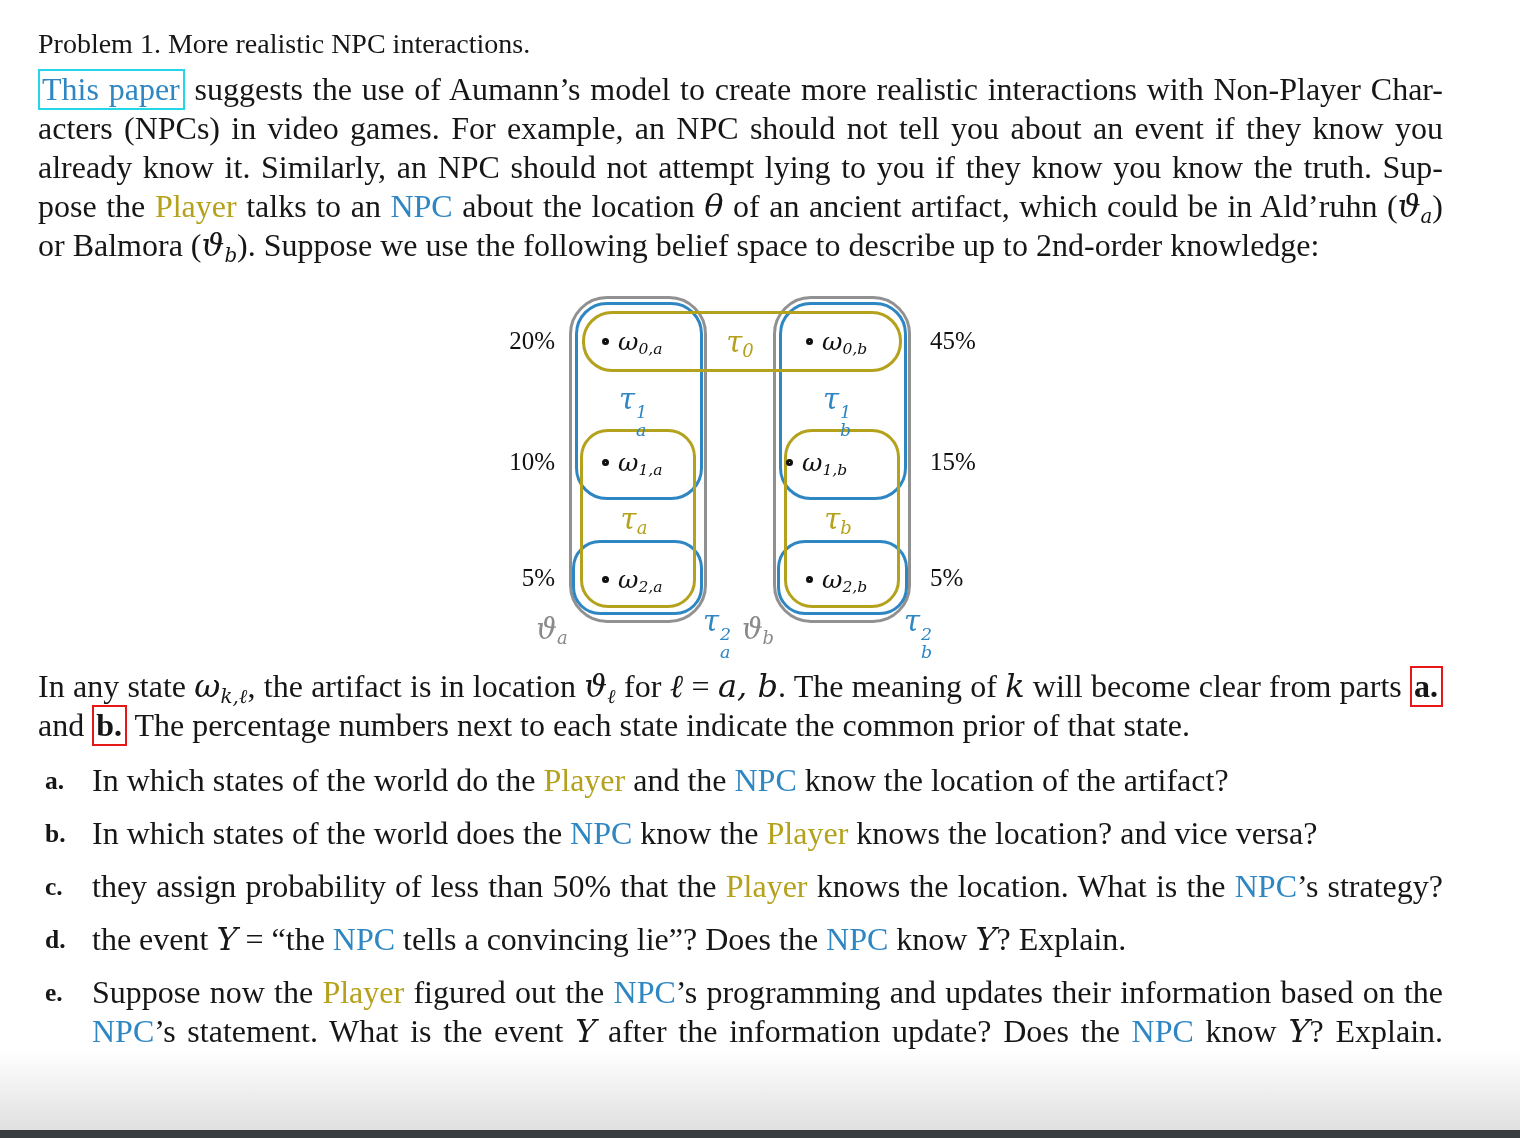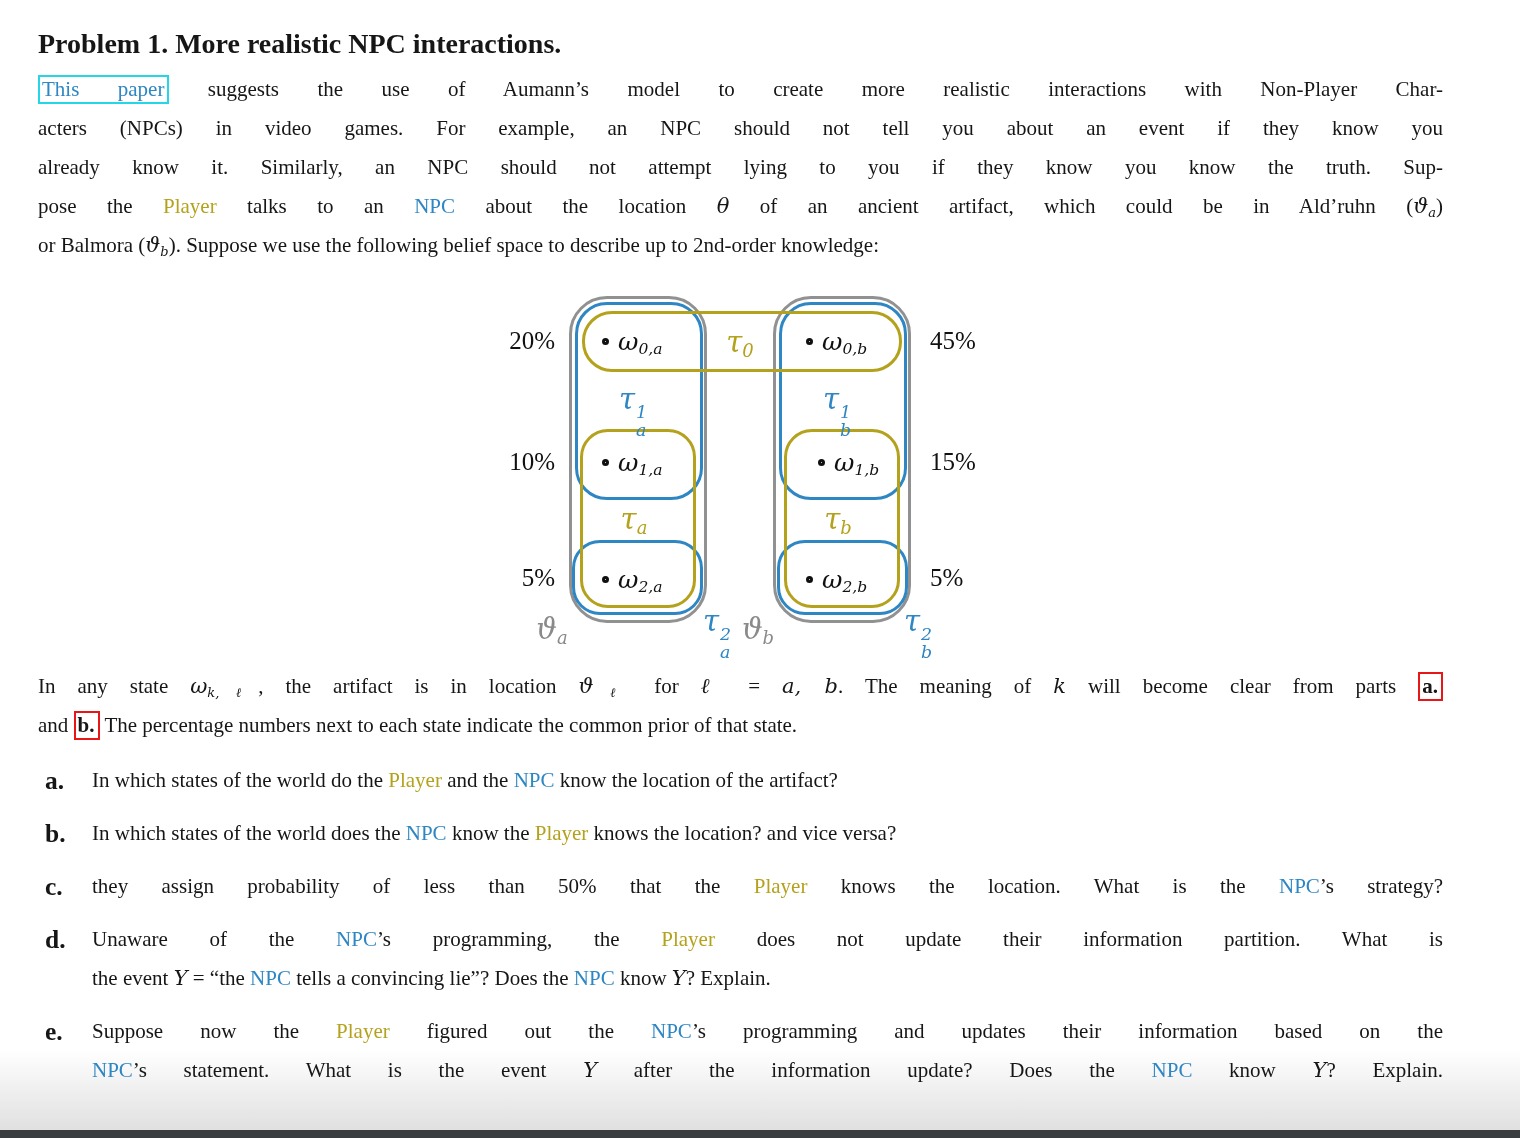--- a/index.html
+++ b/index.html
@@ -31,38 +31,38 @@
   }
   .content{
     position:relative;z-index:1;
     padding:26px 77px 0 38px;
   }
   .doc-title{
     font-size:28px;line-height:36px;font-weight:bold;
     margin:0 0 8px 0;
   }
   .line{
-    font-size:21px;line-height:39px;
+    font-size:32px;line-height:39px;
     white-space:normal;
   }
   .jst{text-align:justify;text-align-last:justify;}
   .mid{margin-top:14px;}
   .items{margin-top:16px;padding-left:7px;}
   .item{display:flex;margin-bottom:14px;}
   .item-label{flex:none;width:47px;font-weight:bold;font-size:25.5px;line-height:39px;}
   .item-body{flex:1;min-width:0;}
   sub{font-size:0.62em;line-height:0;vertical-align:-0.28em;font-style:inherit;}
   .supsub{
     display:inline-flex;flex-direction:column;align-items:flex-start;
     font-size:0.60em;line-height:1.02;vertical-align:-0.52em;
     margin-left:1px;
   }
   .seg-npc{color:var(--blue);}
   .seg-player{color:var(--olive);}
-  .seg-b{font-weight:bold;}
+  .seg-b{font-weight:normal;}
   .seg-i{font-style:italic;font-family:"DejaVu Serif",serif;}
   .seg-blue{color:var(--blue);}
   .seg-olive{color:var(--olive);}
   .seg-gray{color:#8a8a8a;}
   .seg-linkbox{
     color:var(--blue);
     border:2px solid var(--cyan);
     padding:0 3px 1px 2px;
   }
   .seg-redbox{
@@ -91,21 +91,21 @@
   .rta{left:90px; top:151px;width:116px;height:179px;border-radius:28px;}
   .rtb{left:294px;top:151px;width:116px;height:179px;border-radius:28px;}
   .state{
     position:absolute;display:flex;align-items:center;gap:9px;height:26px;
     font-size:25px;color:#111;
   }
   .marker{
     flex:none;width:7px;height:7px;border:3.4px solid #101010;border-radius:50%;
   }
   .st0a{left:112px;top:50px;text-align:center;}  .st0b{left:316px;top:50px;}
-  .st1a{left:112px;top:171px;} .st1b{left:328px;top:171px;}
+  .st1a{left:112px;top:171px;} .st1b{left:296px;top:171px;}
   .st2a{left:112px;top:288px;} .st2b{left:316px;top:288px;}
   .prior{
     position:absolute;font-size:25px;color:#111;
     font-family:"Liberation Serif",serif;line-height:34px;
   }
   .prL{left:-10px;width:75px;text-align:right;}
   .prR{left:440px;width:80px;text-align:left;}
   .pr-row0{top:46px;} .pr-row1{top:167px;} .pr-row2{top:283px;}
   .plabel{
     position:absolute;font-size:29px;line-height:34px;
@@ -229,21 +229,20 @@
       </div>
       <div class="item">
         <div class="item-label">c.</div>
         <div class="item-body">
           <div class="line jst"><span>they assign probability of less than 50% that the </span><span class="seg-player">Player</span><span> knows the location.  What is the </span><span class="seg-npc">NPC</span><span>’s strategy?</span></div>
         </div>
       </div>
       <div class="item">
         <div class="item-label">d.</div>
         <div class="item-body">
-          <div class="line jst"><span>Unaware of the </span><span class="seg-npc">NPC</span><span>’s programming, the </span><span class="seg-player">Player</span><span> does not update their information partition.  What is</span></div>
           <div class="line"><span>the event </span><span class="seg-i">Y</span><span> = “the </span><span class="seg-npc">NPC</span><span> tells a convincing lie”?  Does the </span><span class="seg-npc">NPC</span><span> know </span><span class="seg-i">Y</span><span>?  Explain.</span></div>
         </div>
       </div>
       <div class="item">
         <div class="item-label">e.</div>
         <div class="item-body">
           <div class="line jst"><span>Suppose now the </span><span class="seg-player">Player</span><span> figured out the </span><span class="seg-npc">NPC</span><span>’s programming and updates their information based on the</span></div>
           <div class="line jst"><span class="seg-npc">NPC</span><span>’s statement.  What is the event </span><span class="seg-i">Y</span><span> after the information update?  Does the </span><span class="seg-npc">NPC</span><span> know </span><span class="seg-i">Y</span><span>?  Explain.</span></div>
         </div>
       </div>

